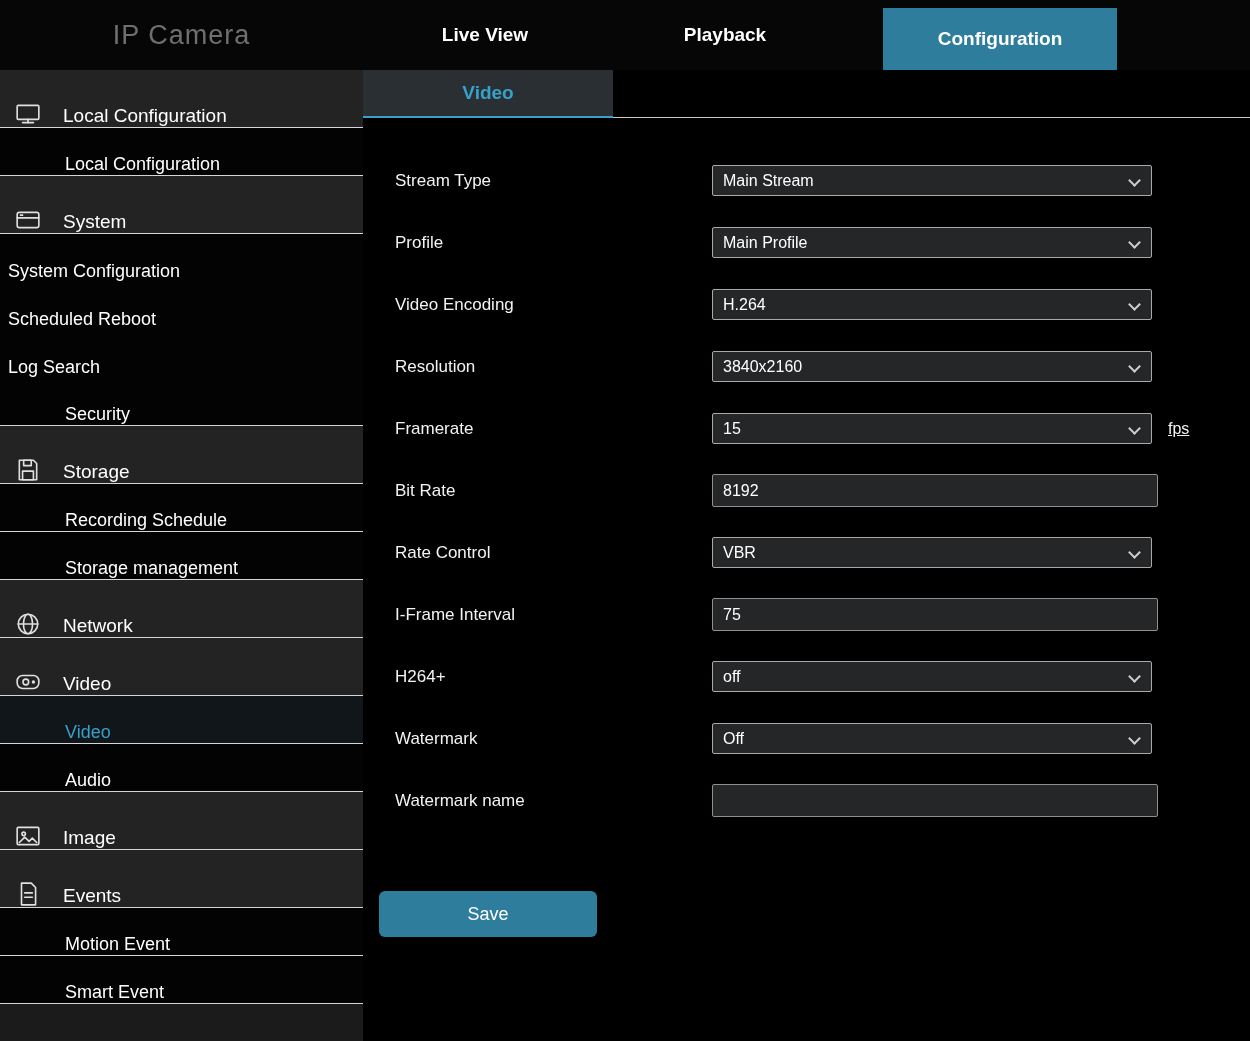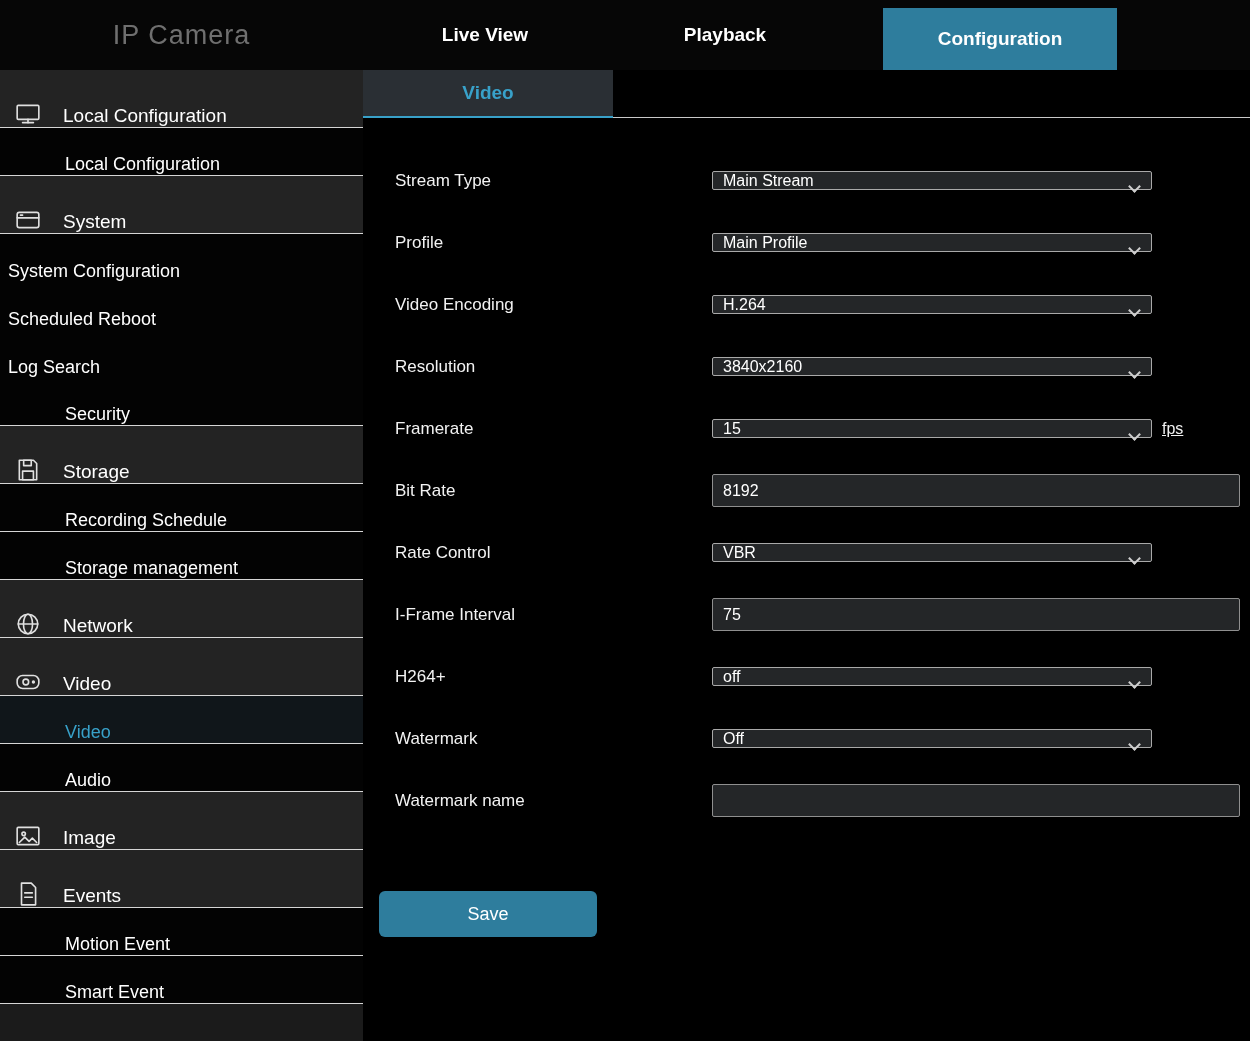--- a/index.html
+++ b/index.html
@@ -30,28 +30,28 @@
   
   .content { position:absolute; top:70px; left:363px; width:887px; height:971px; background:#000; }
   .tab-row { position:relative; height:48px; border-bottom:1px solid #c9c9c9; }
   .video-tab { position:absolute; left:0; top:0; width:250px; height:48px; background:#2a2f34;
     color:#38a1c9; font-size:19px; font-weight:bold; text-align:center; line-height:46px;
     border-bottom:2px solid #38a1c9; cursor:pointer; }
 
   .form { padding:46px 0 0 32px; }
   .form-row { display:flex; align-items:center; height:33px; margin-bottom:29px; }
   .form-label { width:317px; font-size:17px; color:#f2f2f2; }
-  .sel { position:relative; width:440px; height:19px; background:#242628; border:1px solid #a9a9a9;
+  .sel { position:relative; width:440px; height:31px; background:#242628; border:1px solid #a9a9a9;
     border-radius:2px; display:flex; align-items:center; padding:0 28px 0 10px;
     font-size:16px; color:#fff; cursor:pointer; }
   .sel .chev { position:absolute; right:12px; top:10px; width:9px; height:9px;
     border-right:2px solid #cfcfcf; border-bottom:2px solid #cfcfcf; transform:rotate(45deg); }
-  .txt { width:528px; height:33px; background:#242628; border:1px solid #8f8f8f; border-radius:2px;
+  .txt { width:446px; height:33px; background:#242628; border:1px solid #8f8f8f; border-radius:2px;
     color:#fff; font-size:16px; padding:0 10px; font-family:"Liberation Sans", sans-serif; outline:none; }
-  .suffix { margin-left:10px; font-size:16px; color:#f2f2f2;text-decoration:underline; }
+  .suffix { margin-left:16px; font-size:16px; color:#f2f2f2;text-decoration:underline; }
 
   .save-wrap { margin:74px 0 0 16px; }
   .save-btn { width:218px; height:46px; background:#2e7d9d; border:none; border-radius:6px;
     color:#fff; font-size:18px; cursor:pointer; font-family:"Liberation Sans", sans-serif; }
 </style>
 </head>
 <body>
 
 <div class="topbar">
   <div class="logo">IP Camera</div>

